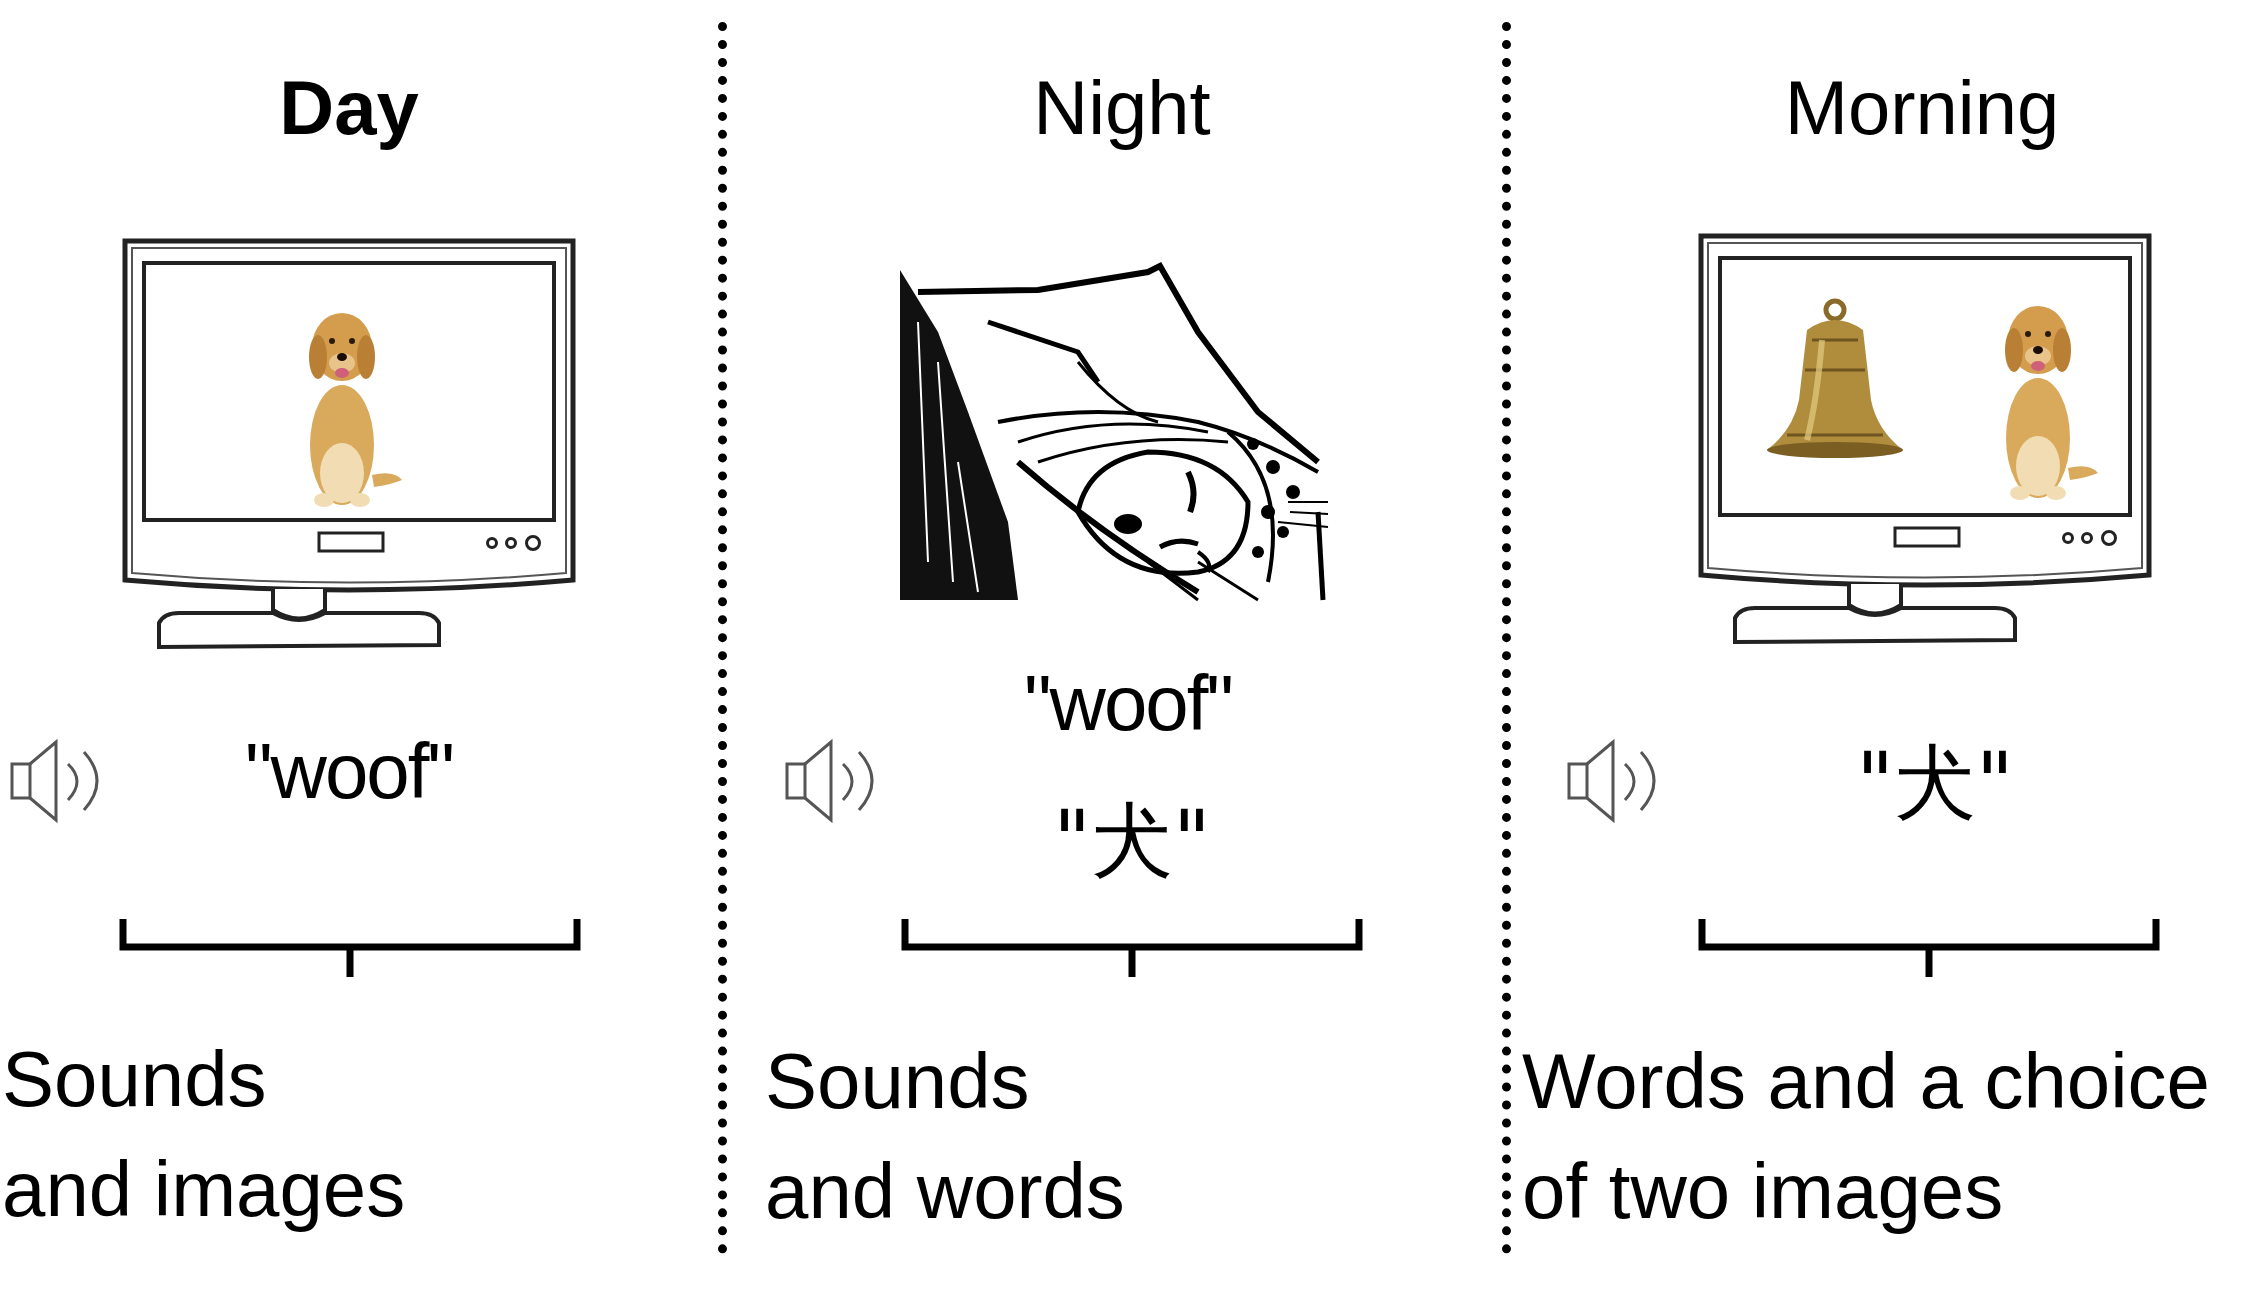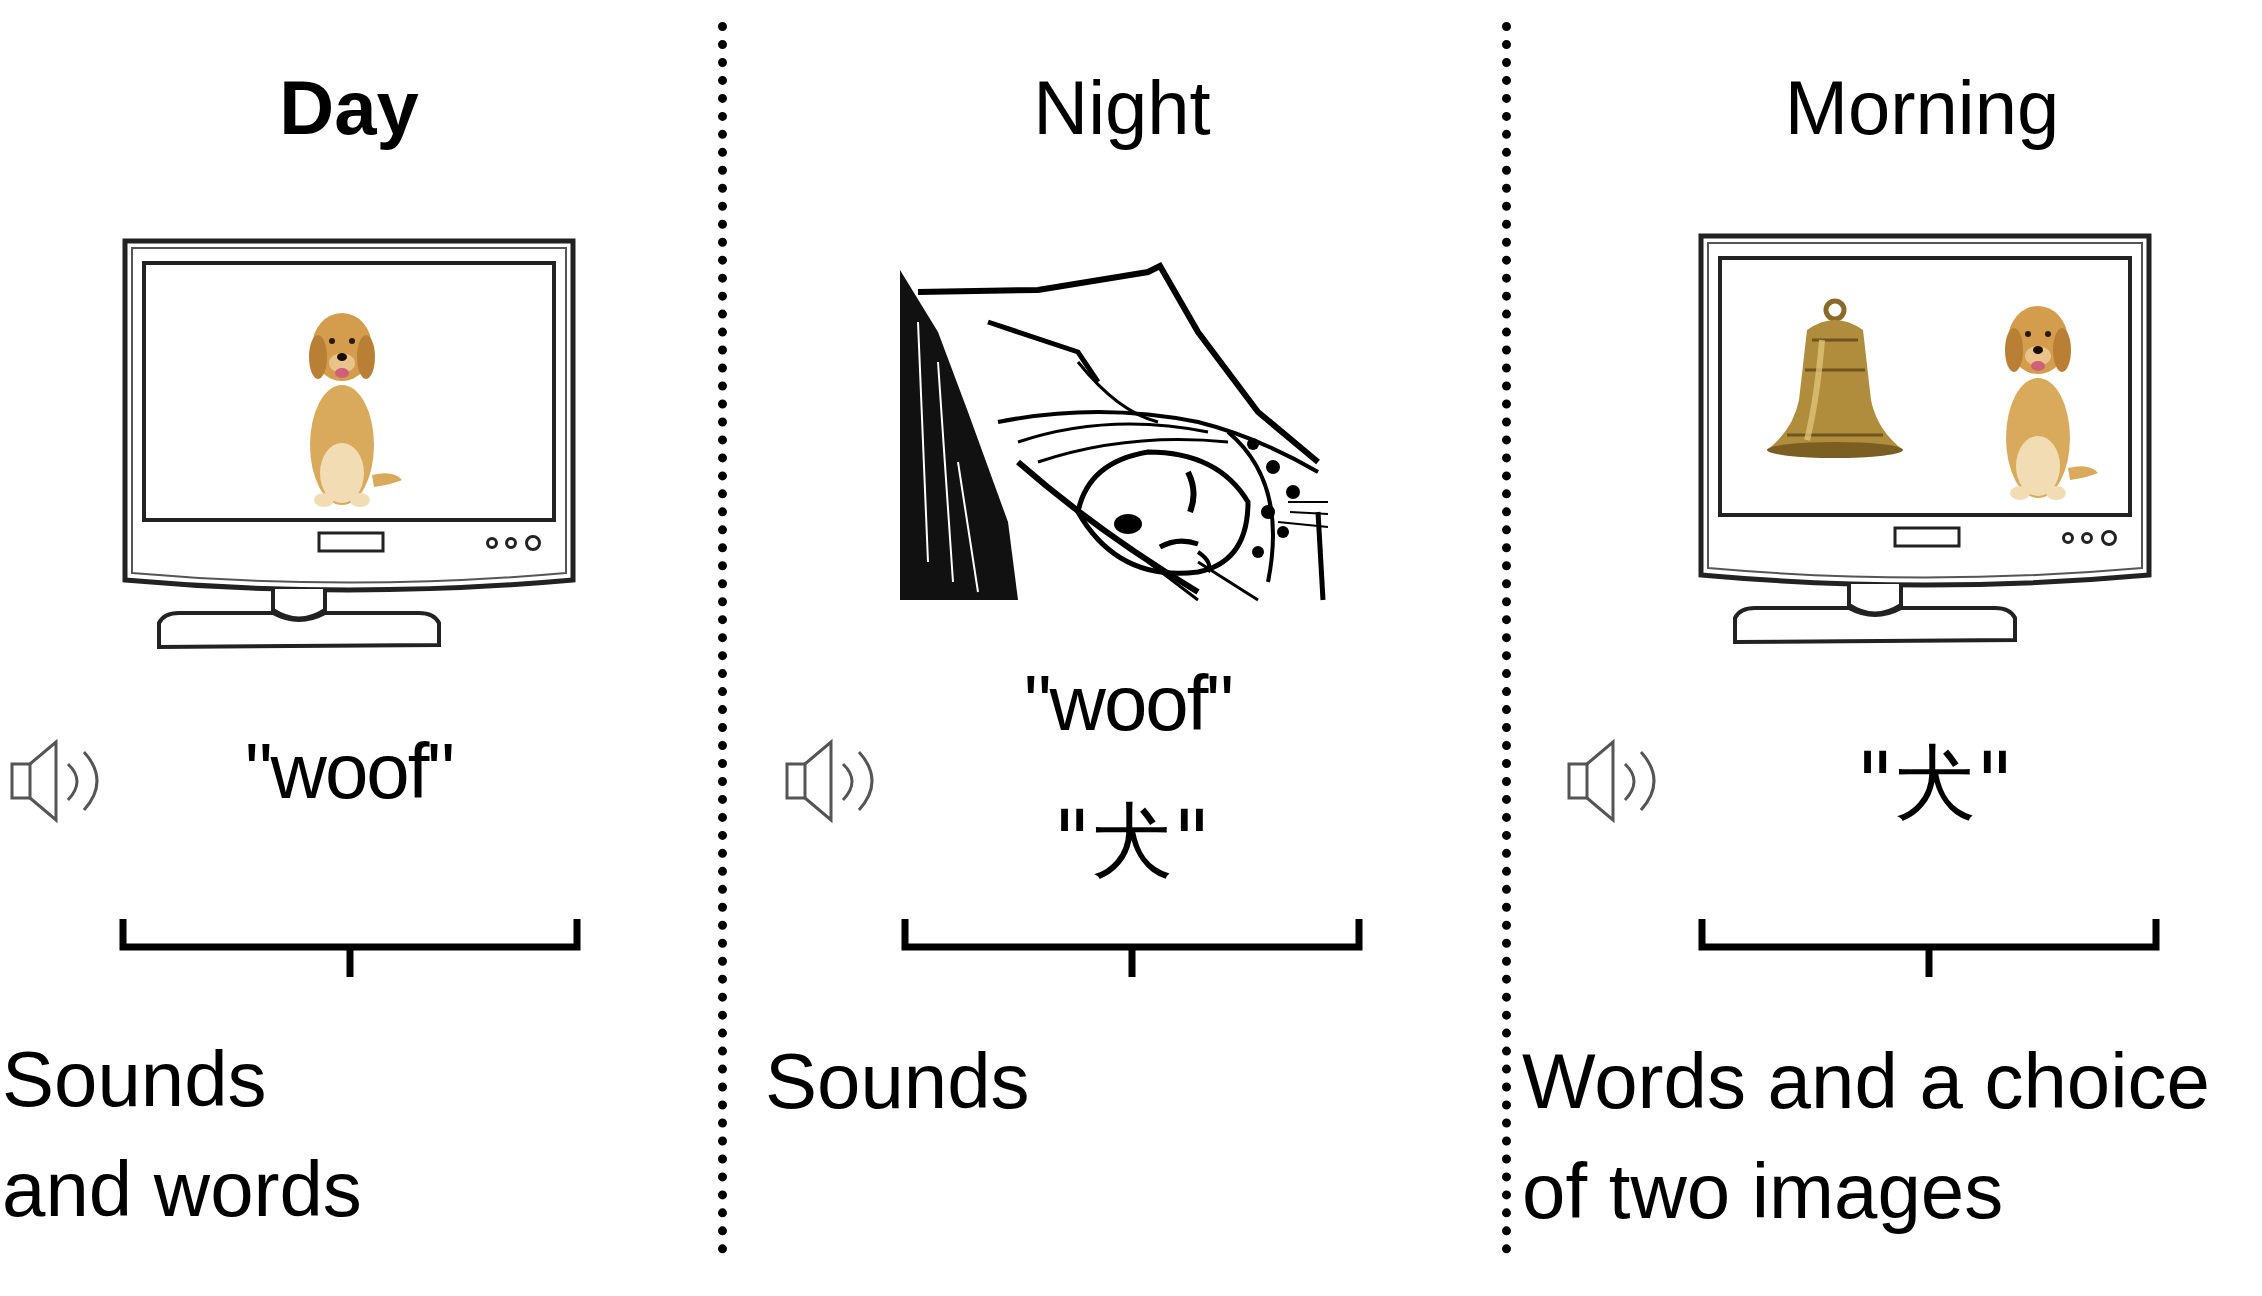--- a/index.html
+++ b/index.html
@@ -63,21 +63,21 @@
 
   <div class="word" style="left:349px; top:732px;">"woof"</div>
 
   <svg style="left:119px; top:919px;" width="462" height="60" viewBox="0 0 462 60">
     <path d="M4 0 L4 28 L458 28 L458 0" fill="none" stroke="#000" stroke-width="7"></path>
     <path d="M231 28 L231 58" fill="none" stroke="#000" stroke-width="7"></path>
   </svg>
 
   <div class="caption" style="left:362px; top:1024px;">
     <div>Sounds</div>
-    <div>and words</div>
+    <div>and images</div>
   </div>
 </div>
 
 <div>
   <div class="title" style="left:1122px; top:70px;">Night</div>
 
   <svg style="left:898px; top:262px;" width="430" height="340" viewBox="0 0 430 340">
 
     <path d="M2 8 L40 70 L70 150 L110 260 L120 338 L2 338 Z" fill="#111"></path>
     <path d="M20 60 L30 300 M40 100 L55 320 M60 200 L80 330" stroke="#fff" stroke-width="2"></path>
@@ -120,20 +120,21 @@
   <div class="word" style="left:1128px; top:664px;">"woof"</div>
   <div class="kanji" style="left:1132px; top:800px;">"犬"</div>
 
   <svg style="left:901px; top:919px;" width="462" height="60" viewBox="0 0 462 60">
     <path d="M4 0 L4 28 L458 28 L458 0" fill="none" stroke="#000" stroke-width="7"></path>
     <path d="M231 28 L231 58" fill="none" stroke="#000" stroke-width="7"></path>
   </svg>
 
   <div class="caption" style="left:1125px; top:1026px;">
     <div>Sounds</div>
+    <div>and words</div>
   </div>
 </div>
 
 <div>
   <div class="title" style="left:1922px; top:70px;">Morning</div>
 
   <svg style="left:1695px; top:230px;" width="460" height="415" viewBox="0 0 460 415">
     <path d="M6 6 L454 6 L454 345 Q230 365 6 345 Z" fill="#fff" stroke="#222" stroke-width="5"></path>
     <path d="M13 13 L447 13 L447 338 Q230 357 13 338 Z" fill="none" stroke="#555" stroke-width="2"></path>
     <rect x="25" y="28" width="410" height="257" fill="#fff" stroke="#222" stroke-width="4"></rect>

